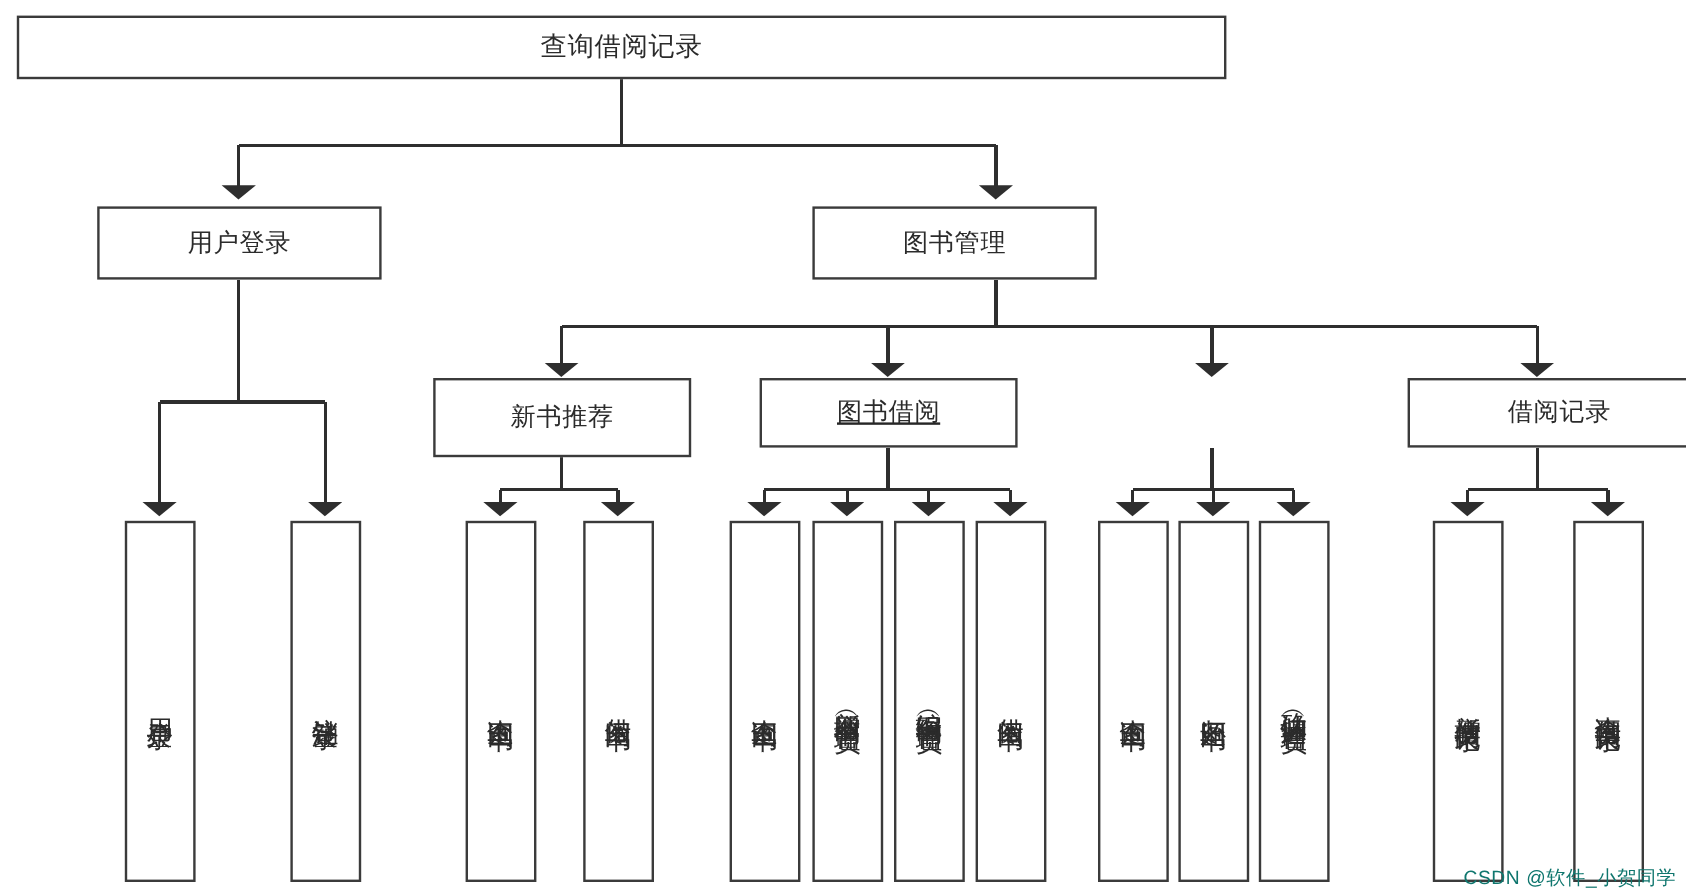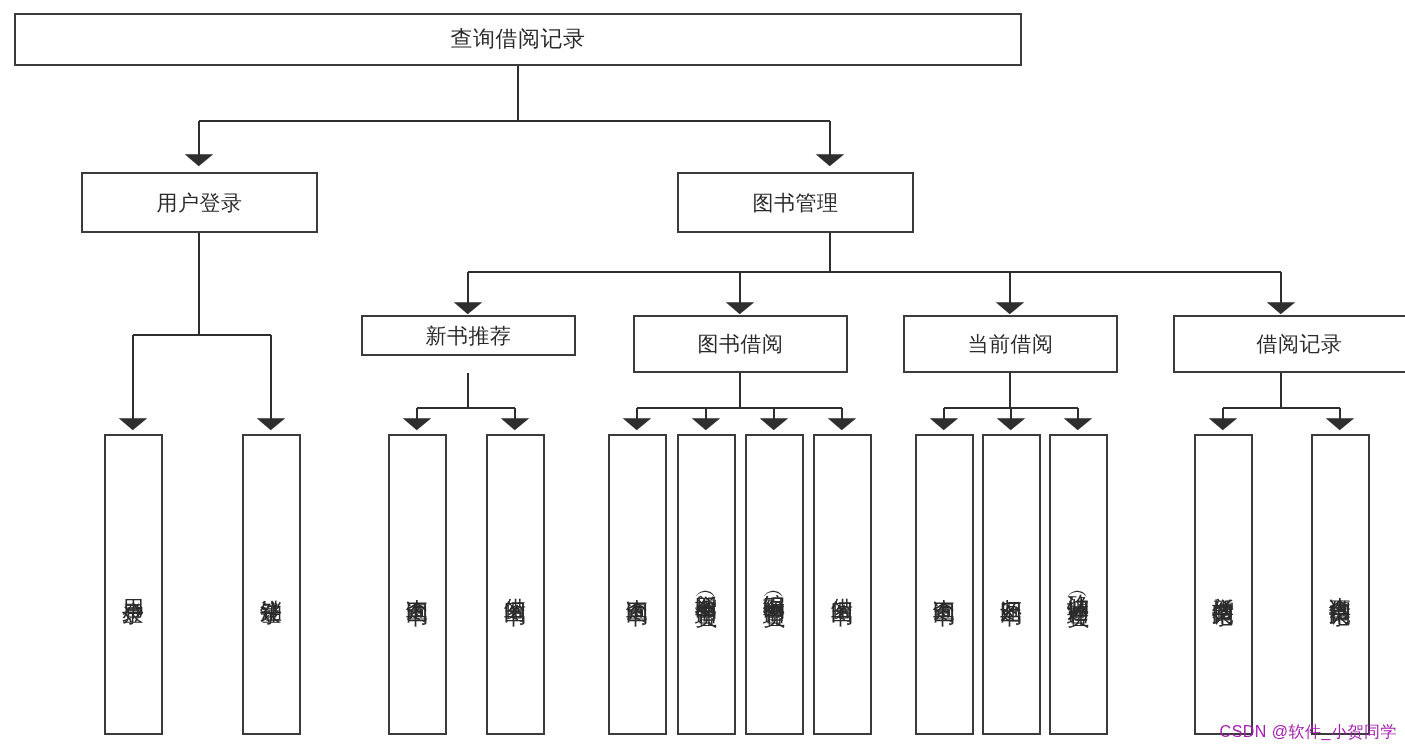--- a/index.html
+++ b/index.html
@@ -62,21 +62,21 @@
     font-size: 22px;
     line-height: 1.05;
     letter-spacing: 2px;
     max-height: 100%;
   }
   .watermark {
     position: absolute;
     right: 8px;
     bottom: 4px;
     font-size: 16px;
-    color: #a21caf;
+    color: #0f766e;
     white-space: nowrap;
     letter-spacing: 0.5px;
   }
 </style>
 </head>
 <body>
 
 <div id="canvas">
 
   <svg class="wires" viewBox="0 0 1405 747" xmlns="http://www.w3.org/2000/svg">
@@ -133,28 +133,25 @@
     <span class="lbl">查询借阅记录</span>
   </div>
 
   <div class="node h" style="left:81px; top:172px; width:237px; height:61px;">
     <span class="lbl">用户登录</span>
   </div>
   <div class="node h" style="left:677px; top:172px; width:237px; height:61px;">
     <span class="lbl">图书管理</span>
   </div>
 
-  <div class="node h" style="left:361px; top:315px; width:215px; height:41px;">
+  <div class="node h" style="left:361px; top:315px; width:215px; height:66px;">
     <span class="lbl">新书推荐</span>
   </div>
-  <div class="node h" style="left:633px; top:315px; width:215px; height:58px;">
+  <div class="node h" style="left:633px; top:315px; width:215px; height:58px;text-decoration:underline;">
     <span class="lbl">图书借阅</span>
-  </div>
-  <div class="node h" style="left:903px; top:315px; width:215px; height:58px;">
-    <span class="lbl">当前借阅</span>
   </div>
   <div class="node h" style="left:1173px; top:315px; width:253px; height:58px;">
     <span class="lbl">借阅记录</span>
   </div>
 
   <div class="node v" style="left:104px; top:434px; width:59px; height:301px;">
     <span class="lbl">用户登录</span>
   </div>
   <div class="node v" style="left:242px; top:434px; width:59px; height:301px;">
     <span class="lbl">注销登录</span>

